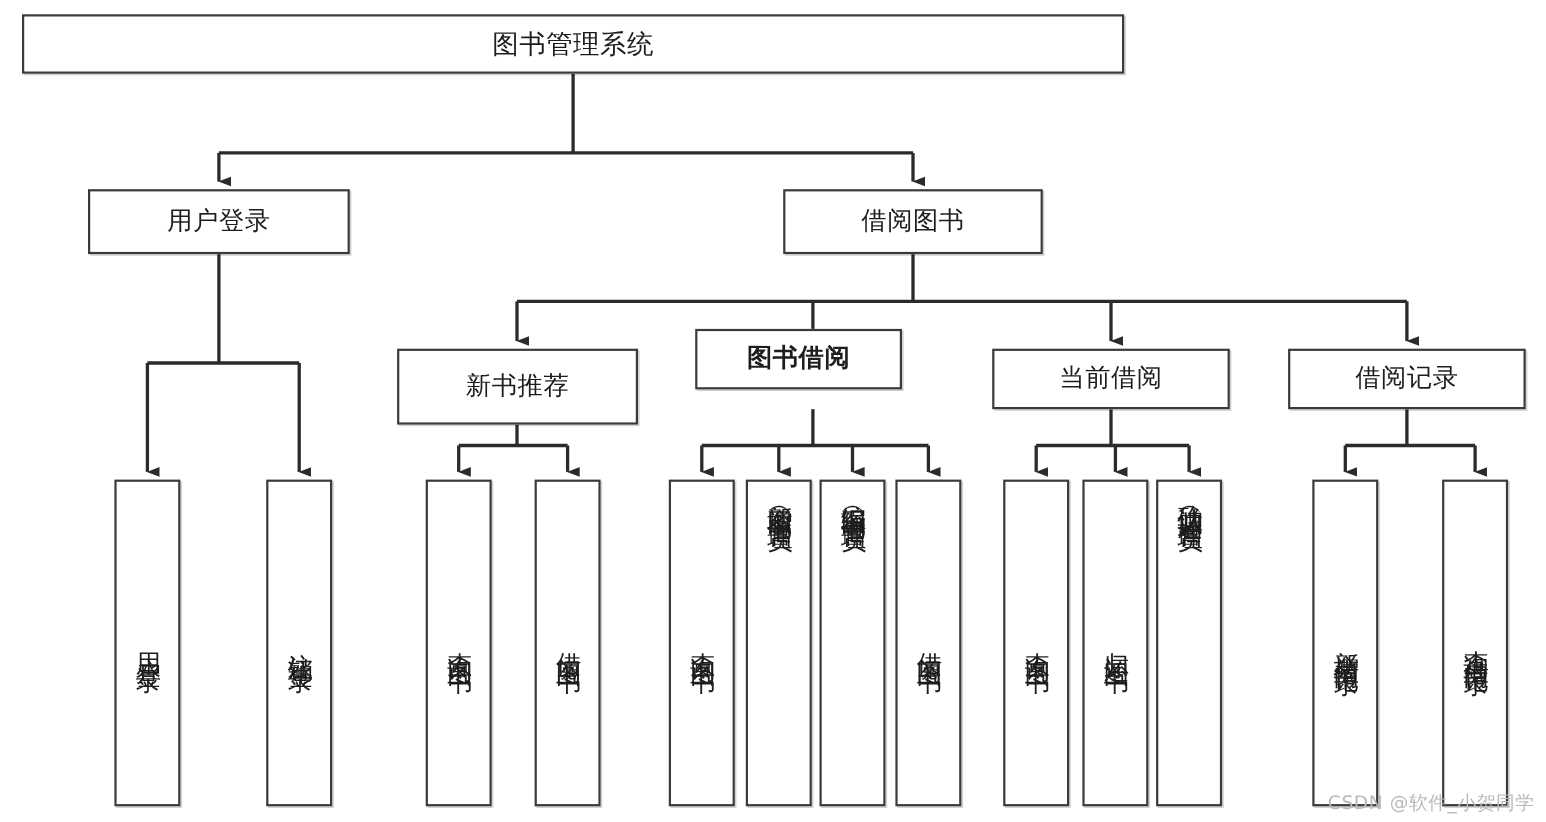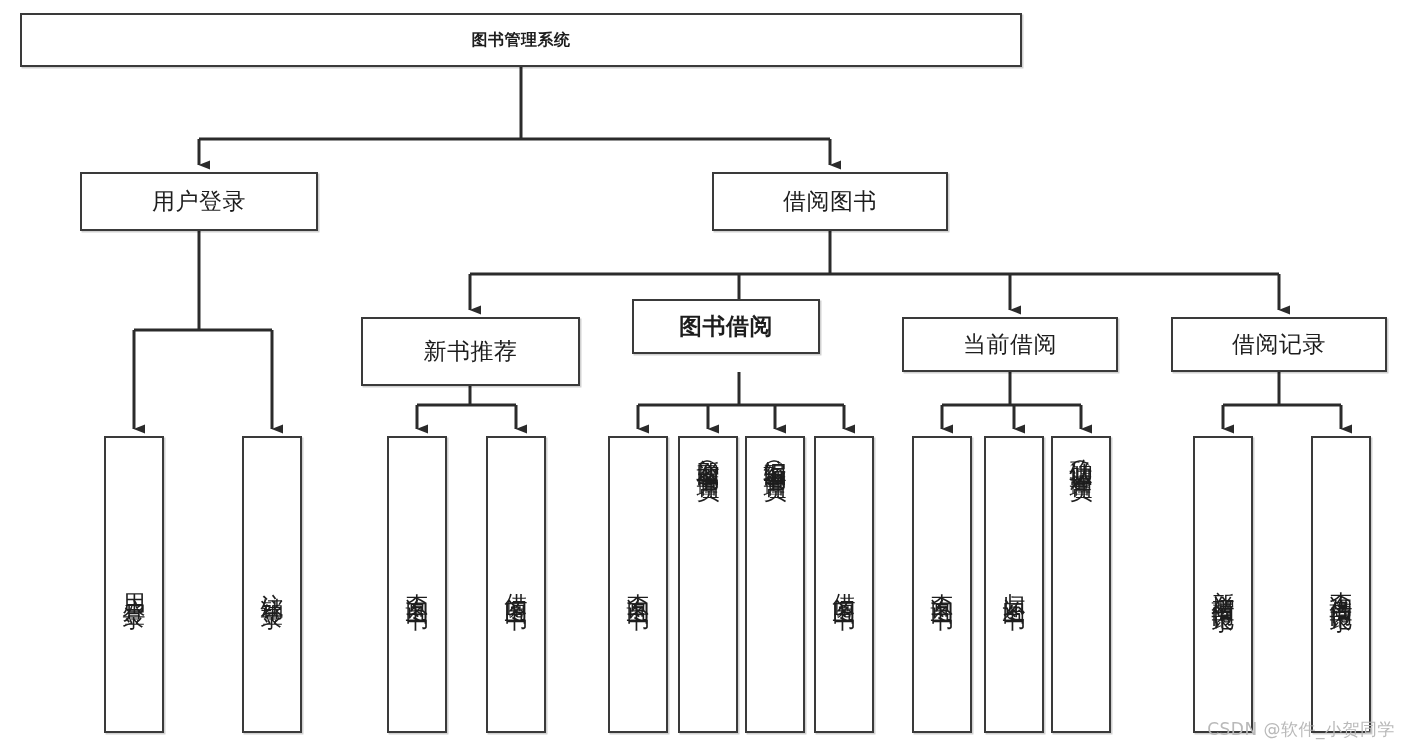--- a/index.html
+++ b/index.html
@@ -40,22 +40,21 @@
     text-align: center;
     line-height: 1.0;
     white-space: nowrap;
   }
   
   .node.h .lbl {
     font-size: 23px;
     letter-spacing: 0.5px;
   }
   .node.root .lbl {
-    font-size: 16px;
-    font-weight: bold;
+    font-size: 24px;
   }
   
   .node.v {
     align-items: flex-start;
     justify-content: center;
     padding-top: 6px;
   }
   .node.v .lbl {
     writing-mode: vertical-rl;
     text-orientation: upright;

